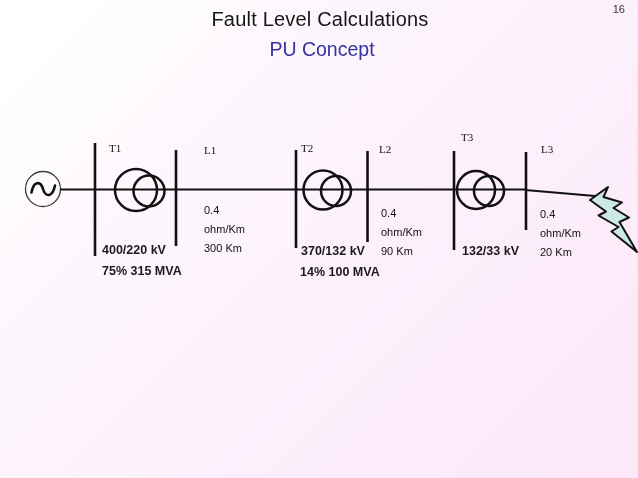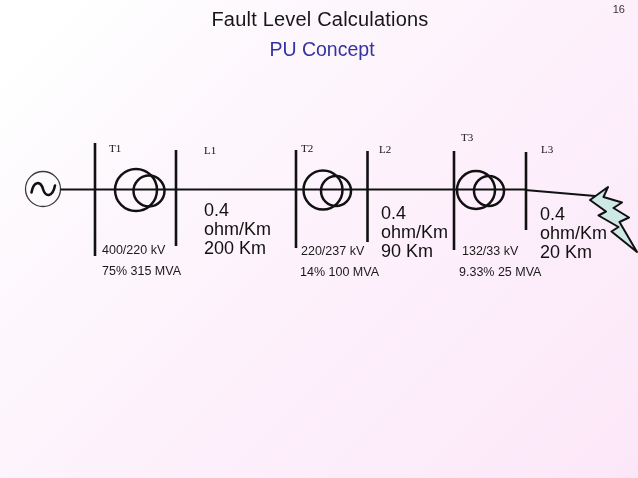--- a/index.html
+++ b/index.html
@@ -21,24 +21,24 @@
   }
   .subtitle{
     position:absolute;top:38px;left:0;width:644px;
     text-align:center;font-size:19.5px;color:#3333A0;
   }
   .diagram-svg{position:absolute;left:0;top:0;}
   .lbl{
     position:absolute;font-size:11px;color:#111;line-height:18px;white-space:nowrap;font-family:Liberation Serif, serif;
   }
   .imp{
-    position:absolute;font-size:18px;color:#111;line-height:19px;white-space:nowrap;
+    position:absolute;font-size:11px;color:#111;line-height:19px;white-space:nowrap;
   }
   .rate{
-    position:absolute;font-size:12.5px;color:#1a1a1a;line-height:15px;white-space:nowrap;
+    position:absolute;font-size:12.5px;color:#1a1a1a;line-height:15px;white-space:nowrap;font-weight:bold;
   }
 </style>
 </head>
 <body>
 
 <div class="slide">
 
   <div class="page-number">16</div>
   <div class="title">Fault Level Calculations</div>
   <div class="subtitle">PU Concept</div>
@@ -81,33 +81,32 @@
   <div class="lbl" style="left:109px;top:139px">T1</div>
   <div class="lbl" style="left:204px;top:141px">L1</div>
   <div class="lbl" style="left:301px;top:139px">T2</div>
   <div class="lbl" style="left:379px;top:140px">L2</div>
   <div class="lbl" style="left:461px;top:128px">T3</div>
   <div class="lbl" style="left:541px;top:140px">L3</div>
 
   <div class="imp" style="left:204px;top:201px">
     <div>0.4</div>
     <div>ohm/Km</div>
-    <div>200 Km</div>
+    <div>300 Km</div>
   </div>
   <div class="imp" style="left:381px;top:204px">
     <div>0.4</div>
     <div>ohm/Km</div>
     <div>90 Km</div>
   </div>
   <div class="imp" style="left:540px;top:205px">
     <div>0.4</div>
     <div>ohm/Km</div>
     <div>20 Km</div>
   </div>
 
   <div class="rate" style="left:102px;top:243px">400/220 kV</div>
   <div class="rate" style="left:102px;top:264px">75% 315 MVA</div>
-  <div class="rate" style="left:301px;top:244px">220/237 kV</div>
+  <div class="rate" style="left:301px;top:244px">370/132 kV</div>
   <div class="rate" style="left:300px;top:265px">14% 100 MVA</div>
   <div class="rate" style="left:462px;top:244px">132/33 kV</div>
-  <div class="rate" style="left:459px;top:265px">9.33% 25 MVA</div>
 
 </div>
 
 </body></html>

